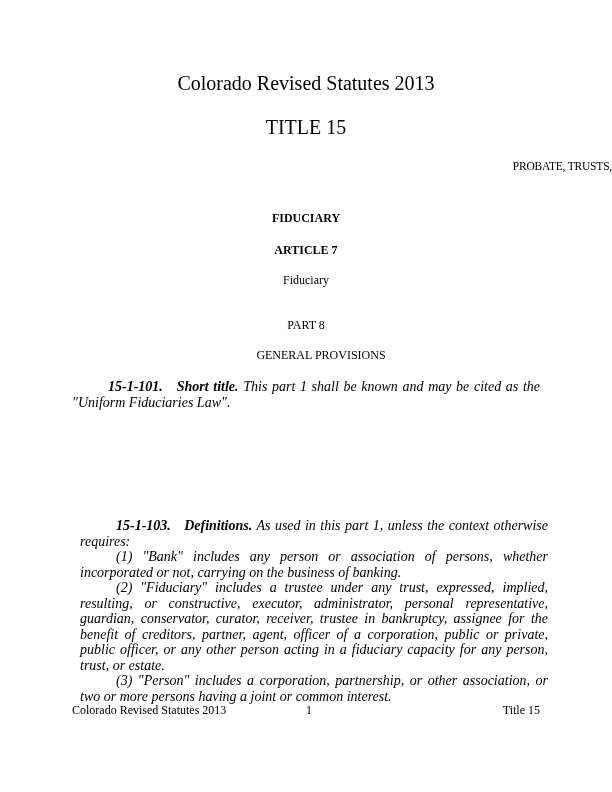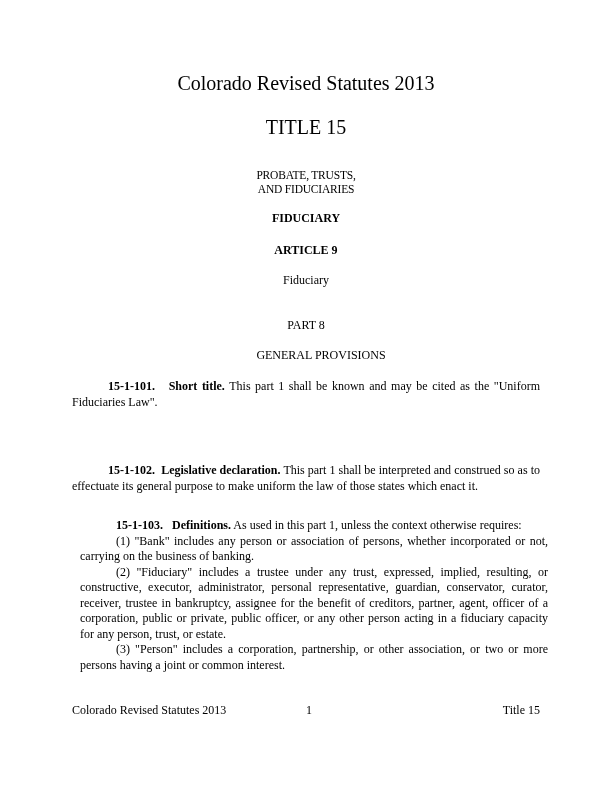--- a/index.html
+++ b/index.html
@@ -32,47 +32,49 @@
       top: 71px;
       font-size: 20px;
       line-height: 24px;
     }
     .title-num {
       top: 115px;
       font-size: 20px;
       line-height: 24px;
     }
     .title-sub {
-      top: 168px;
+      top: 159px;
       font-size: 11.5px;
       line-height: 14px;
       letter-spacing: -0.2px;
+      text-align: right;
     }
     .small-bold {
       font-size: 12px;
       line-height: 14px;
       font-weight: bold;
     }
     .small {
       font-size: 12px;
       line-height: 14px;
     }
     .fiduciary-head { top: 211px; }
     .article-head { top: 243px; }
     .article-name { top: 273px; }
     .part-head { top: 318px; }
     .part-name { top: 348px; padding-left: 15px; }
 
     .body-block {
       position: absolute;
       left: 72px;
       width: 468px;
-      font-size: 12px;
+      font-size: 14px;
       line-height: 15.5px;
       text-align: justify;
+      font-style: italic;
     }
     .body-block p {
       margin: 0;
       text-indent: 36px;
     }
     .body-block p.sub {
       text-indent: 36px;
     }
     .sec-num, .sec-title {
       font-weight: bold;
@@ -96,36 +98,32 @@
   </style>
 </head>
 <body>
 
 <div class="page">
 
   <div class="center doc-title">Colorado Revised Statutes 2013</div>
   <div class="center title-num">TITLE 15</div>
   <div class="center title-sub">
     <div>PROBATE, TRUSTS,</div>
-    <div>AND FIDUCIARIES</div>
   </div>
 
   <div class="center small-bold fiduciary-head">FIDUCIARY</div>
-  <div class="center small-bold article-head">ARTICLE 9</div>
+  <div class="center small-bold article-head">ARTICLE 7</div>
   <div class="center small article-name">Fiduciary</div>
   <div class="center small part-head">PART 8</div>
   <div class="center small part-name">GENERAL PROVISIONS</div>
 
   <div class="body-block sec1">
     <p><span class="sec-num">15-1-101.</span>&nbsp;&nbsp; <span class="sec-title">Short title.</span> <span>This part 1 shall be known and may be cited as the "Uniform Fiduciaries Law".</span></p>
   </div>
 
-  <div class="body-block sec2">
-    <p><span class="sec-num">15-1-102.</span>&nbsp; <span class="sec-title">Legislative declaration.</span> <span>This part 1 shall be interpreted and construed so as to effectuate its general purpose to make uniform the law of those states which enact it.</span></p>
-  </div>
 
   <div class="body-block sec3">
     <p><span class="sec-num">15-1-103.</span>&nbsp;&nbsp; <span class="sec-title">Definitions.</span> <span>As used in this part 1, unless the context otherwise requires:</span></p>
     <p class="sub">(1)  "Bank" includes any person or association of persons, whether incorporated or not, carrying on the business of banking.</p>
     <p class="sub">(2)  "Fiduciary" includes a trustee under any trust, expressed, implied, resulting, or constructive, executor, administrator, personal representative, guardian, conservator, curator, receiver, trustee in bankruptcy, assignee for the benefit of creditors, partner, agent, officer of a corporation, public or private, public officer, or any other person acting in a fiduciary capacity for any person, trust, or estate.</p>
     <p class="sub">(3)  "Person" includes a corporation, partnership, or other association, or two or more persons having a joint or common interest.</p>
   </div>
 
   <div class="footer">
     <span class="footer-left">Colorado Revised Statutes 2013</span>

